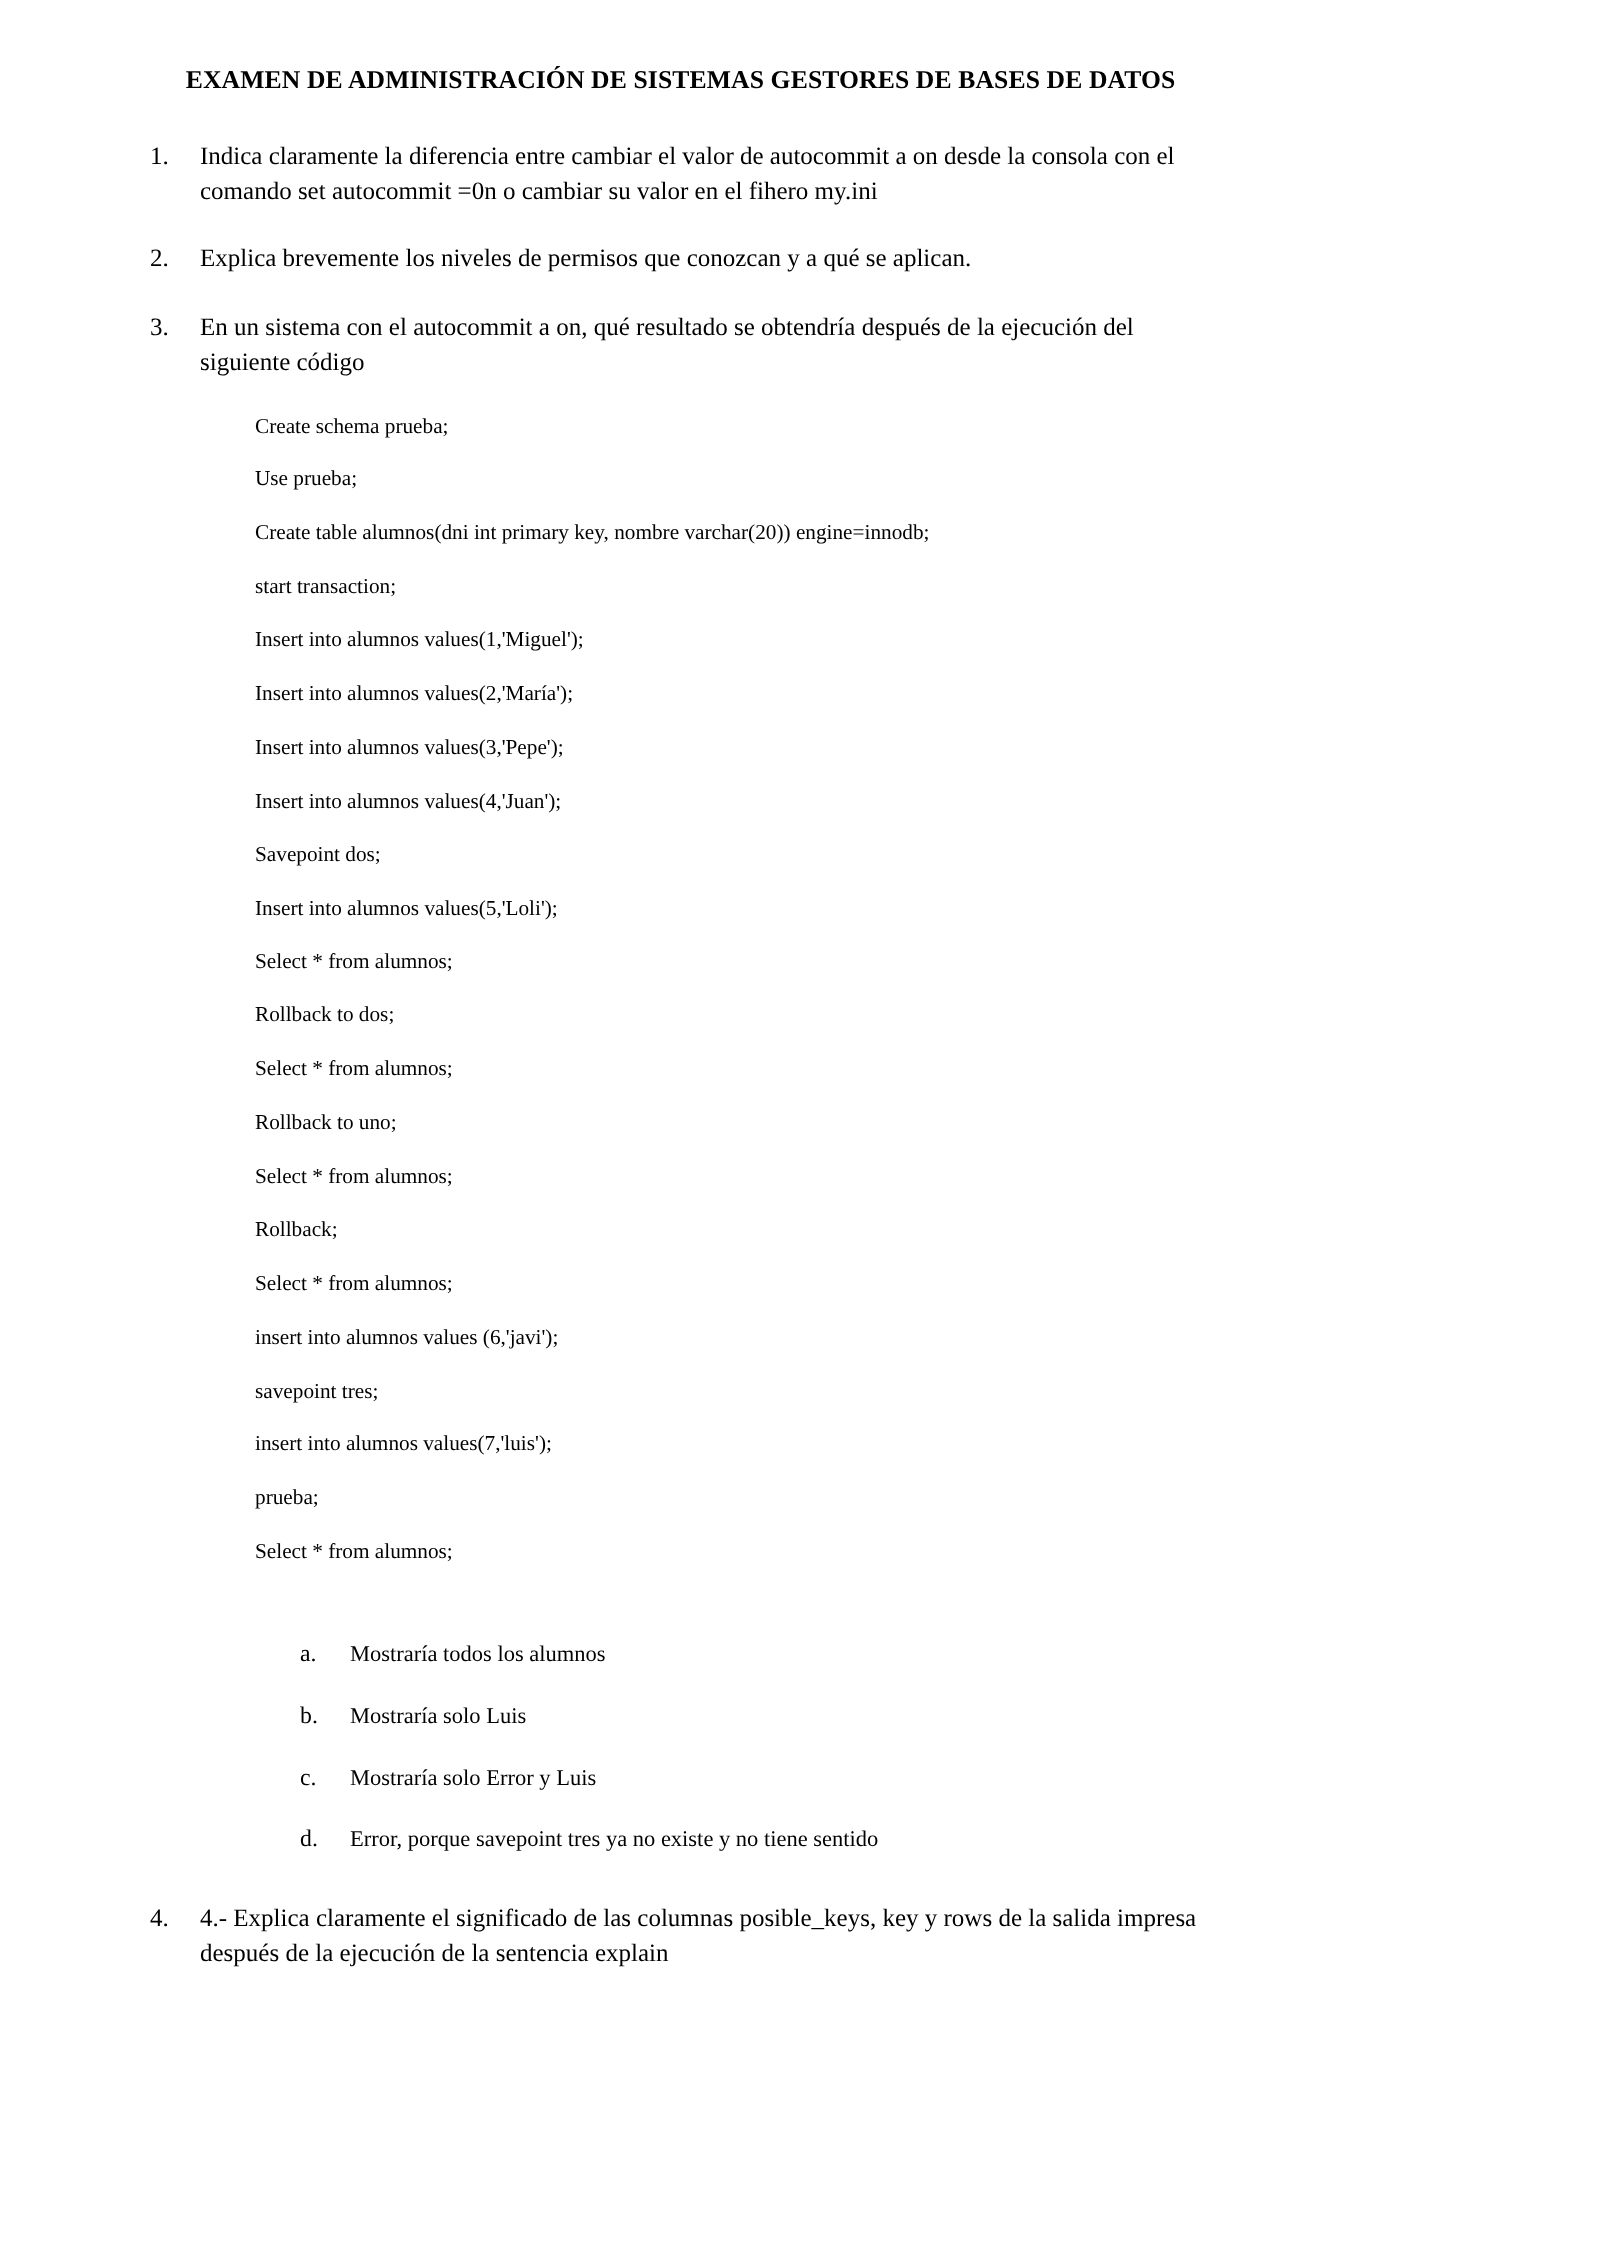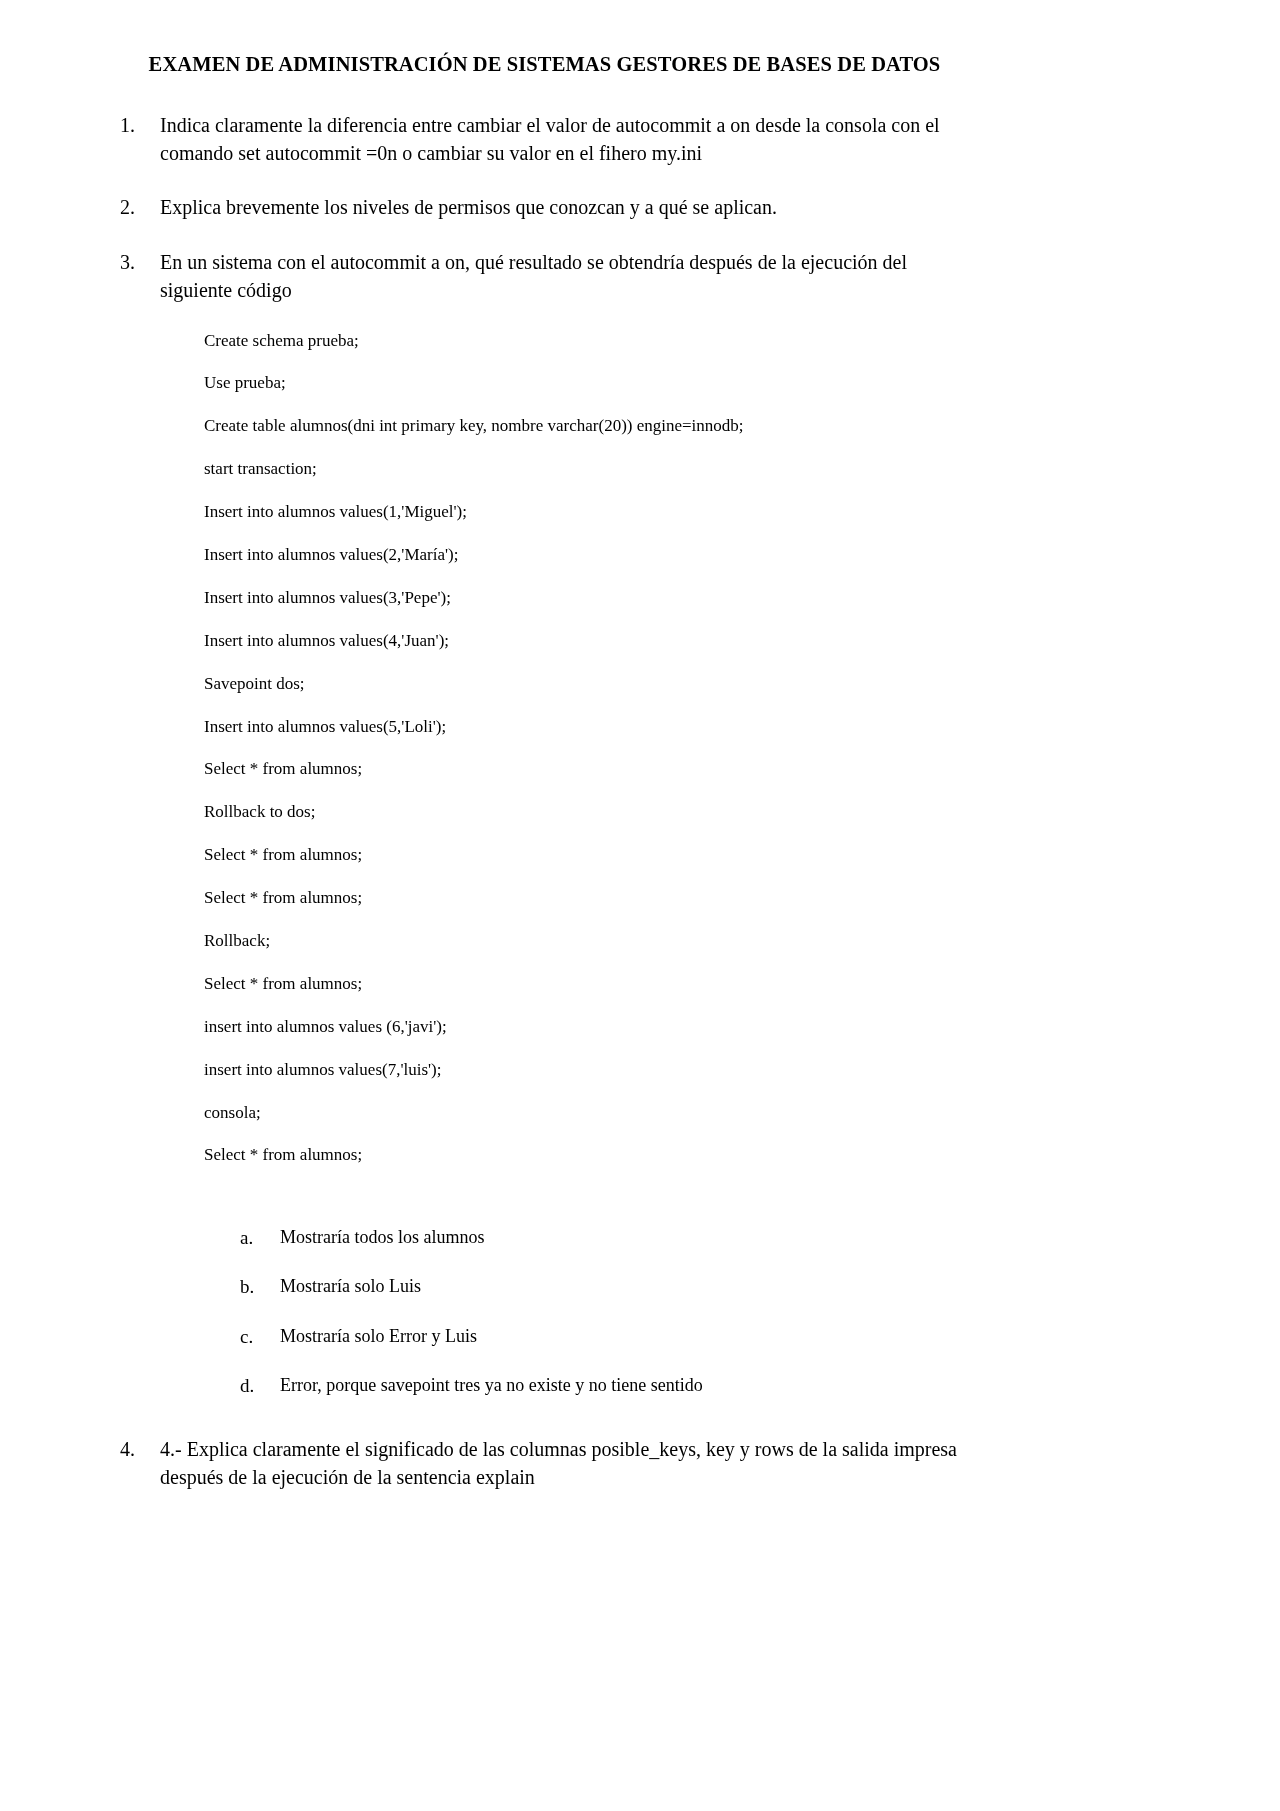--- a/index.html
+++ b/index.html
@@ -126,26 +126,28 @@
         <div class="code-line">start transaction;</div>
         <div class="code-line">Insert into alumnos values(1,'Miguel');</div>
         <div class="code-line">Insert into alumnos values(2,'María');</div>
         <div class="code-line">Insert into alumnos values(3,'Pepe');</div>
         <div class="code-line">Insert into alumnos values(4,'Juan');</div>
         <div class="code-line">Savepoint dos;</div>
         <div class="code-line">Insert into alumnos values(5,'Loli');</div>
         <div class="code-line">Select * from alumnos;</div>
         <div class="code-line">Rollback to dos;</div>
         <div class="code-line">Select * from alumnos;</div>
+        <div class="code-line">Rollback to uno;</div>
         <div class="code-line">Select * from alumnos;</div>
         <div class="code-line">Rollback;</div>
         <div class="code-line">Select * from alumnos;</div>
         <div class="code-line">insert into alumnos values (6,'javi');</div>
+        <div class="code-line">savepoint tres;</div>
         <div class="code-line">insert into alumnos values(7,'luis');</div>
-        <div class="code-line">consola;</div>
+        <div class="code-line">prueba;</div>
         <div class="code-line">Select * from alumnos;</div>
       </div>
 
       <ol class="optlist">
         <li class="optitem">
           <span class="optletter">a.</span>
           <span class="opttext">Mostraría todos los alumnos</span>
         </li>
         <li class="optitem">
           <span class="optletter">b.</span>

